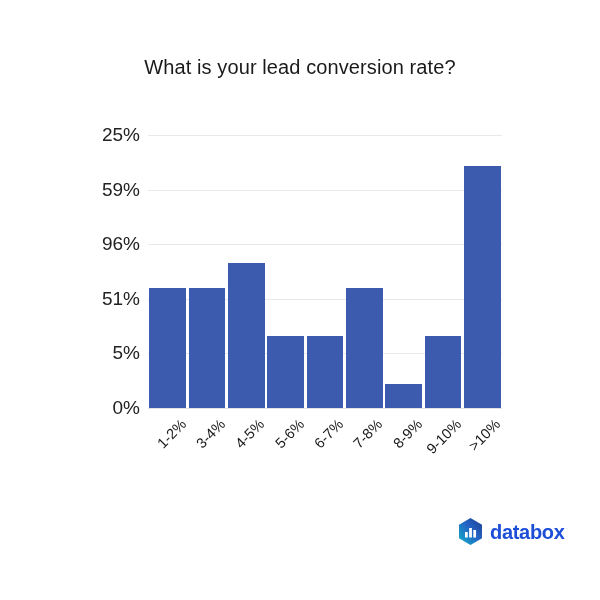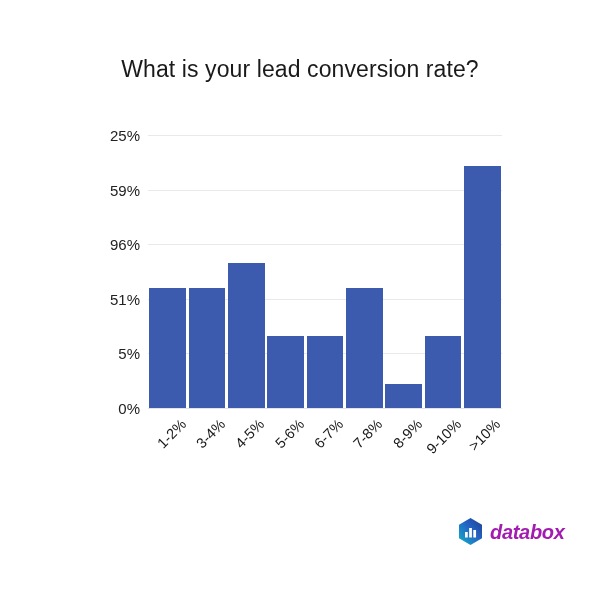--- a/index.html
+++ b/index.html
@@ -21,21 +21,21 @@
     background: #ffffff;
   }
 
   
   #chart-title {
     position: absolute;
     left: 0;
     top: 56px;
     width: 600px;
     text-align: center;
-    font-size: 23px;
+    font-size: 20px;
     font-weight: 500;
     color: #1a1a1a;
     letter-spacing: 0.1px;
   }
 
   
   
   #plot-area {
     position: absolute;
     left: 148px;
@@ -75,21 +75,21 @@
     left: 88px;
     top: 135px;
     width: 52px;
     height: 273px;
   }
   .y-tick {
     position: absolute;
     right: 0;
     width: 52px;
     text-align: right;
-    font-size: 15px;
+    font-size: 19px;
     color: #222222;
     transform: translateY(-50%);
     white-space: nowrap;
   }
 
   
   #x-axis {
     position: absolute;
     left: 148px;
     top: 410px;
@@ -117,24 +117,23 @@
     gap: 7px;
   }
   #brand-mark {
     width: 25px;
     height: 27px;
     display: block;
   }
   #brand-wordmark {
     font-size: 20px;
     font-weight: 600;
-    color: #a21caf;
+    color: #1d4ed8;
     letter-spacing: -0.3px;
     line-height: 1;
-    font-style: italic;
   }
 </style>
 </head>
 <body>
 
 <div id="chart-root">
 
   <div id="chart-title">What is your lead conversion rate?</div>
 
   <div id="y-axis">

